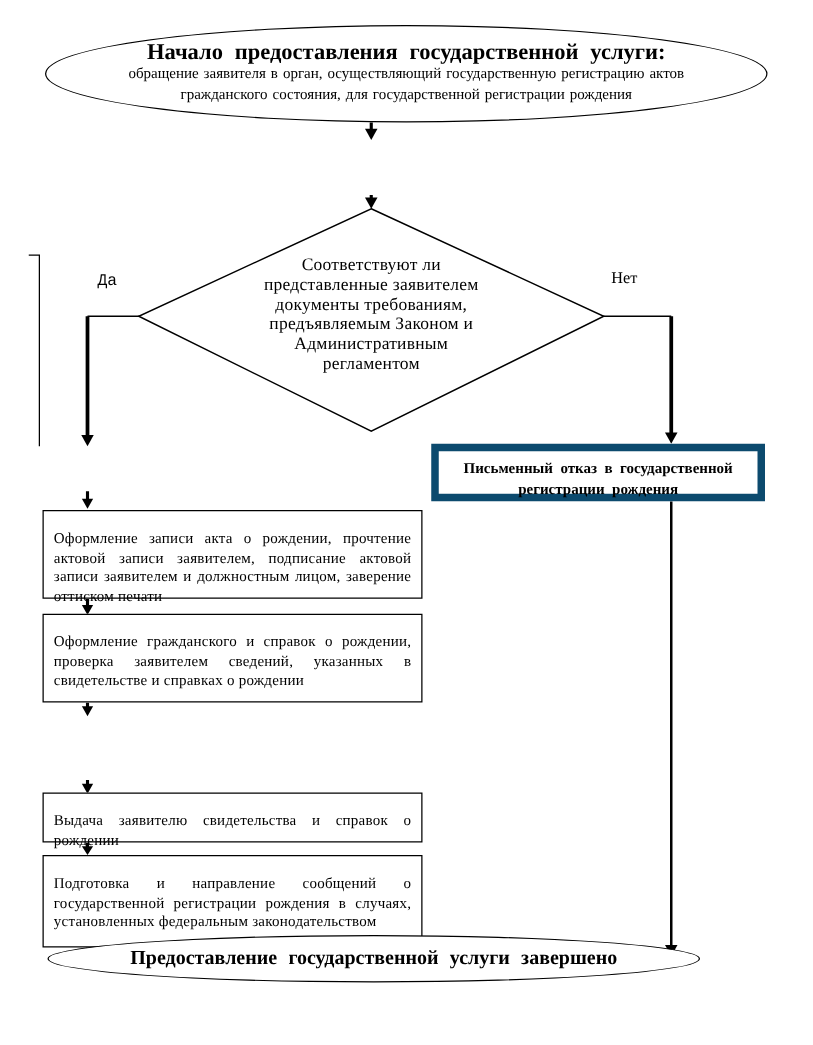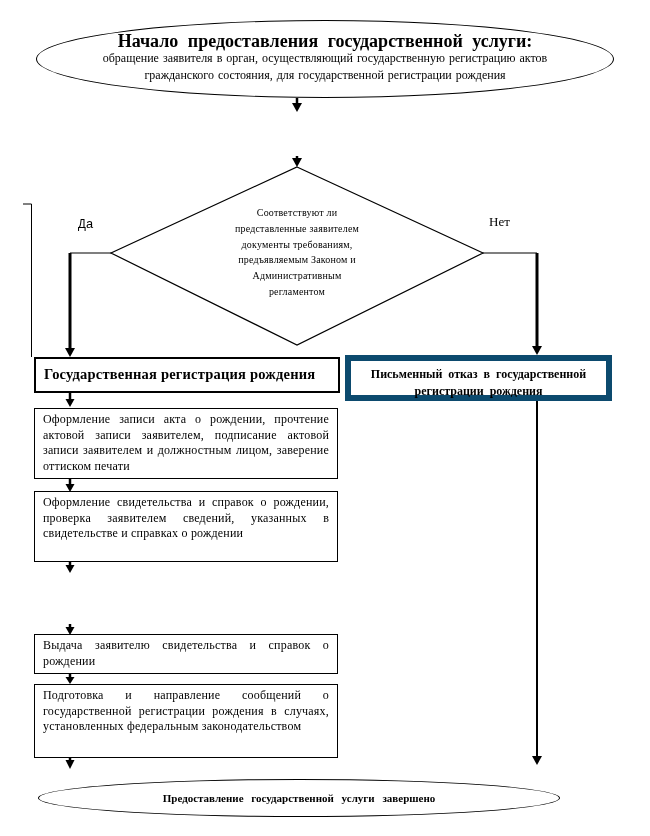--- a/index.html
+++ b/index.html
@@ -17,51 +17,51 @@
   .start-body  { font-size:12px; line-height:16.5px; word-spacing:1px; white-space:pre-line; }
 
   .check-box {
     left:168px; top:111px; width:281px; height:45px; border:2px solid #000;
     font-size:12px; line-height:17px; text-align:center; padding-top:4px;
     word-spacing:2px; white-space:pre-line;
   }
 
   .decision-text {
     position:absolute; left:177px; top:205px; width:240px; text-align:center;
-    font-size:10px; line-height:15.8px; white-space:pre-line; letter-spacing:0.2px;
+    font-size:14px; line-height:15.8px; white-space:pre-line; letter-spacing:0.2px;
   }
   .branch-label { position:absolute; font-size:13px; }
   .yes-label { left:78px;  top:217px;font-family:Liberation Mono, monospace; }
   .no-label  { left:489px; top:214px; }
 
   .registration-box {
     left:34px; top:357px; width:306px; height:36px; border:2px solid #000;
     font-weight:bold; font-size:14.5px; line-height:31px; padding-left:8px;
     letter-spacing:0.2px;
   }
   .refusal-box {
     left:345px; top:355px; width:267px; height:46px; border:6px solid #0c4a6e;
     font-weight:bold; font-size:12px; line-height:17px; text-align:center;
     padding-top:5px; word-spacing:3px; white-space:pre-line;
   }
 
   .step-box {
     left:34px; width:304px; border:1px solid #000;
     font-size:12px; line-height:15.6px; text-align:justify;
-    padding:3px 8px; letter-spacing:0.2px;
+    padding:14px 8px; letter-spacing:0.2px;
   }
   .step-1 { top:408px; height:71px; }
   .step-2 { top:491px; height:71px; }
   .step-3 { top:572px; height:52px; }
   .step-4 { top:634px; height:40px; }
   .step-5 { top:684px; height:74px; }
 
   .end-ellipse {
-    left:38px; top:779px; width:522px; height:38px;
-    font-weight:bold; font-size:11px; line-height:36px; word-spacing:5px;
+    left:38px; top:748px; width:522px; height:38px;
+    font-weight:bold; font-size:16px; line-height:36px; word-spacing:5px;
   }
 
   .connectors line, .connectors polyline { stroke:#000; fill:none; }
   .connectors polygon.head { fill:#000; stroke:none; }
   .connectors polygon.diamond { fill:#fff; stroke:#000; stroke-width:1.2; }
 </style>
 </head>
 <body>
 
 <div class="canvas">
@@ -145,28 +145,27 @@
 представленные заявителем
 документы требованиям,
 предъявляемым Законом и
 Административным
 регламентом</div>
 
   <div class="branch-label yes-label">Да</div>
 
   <div class="branch-label no-label">Нет</div>
 
-  <div class="node registration-box">Государственная регистрация рождения</div>
 
   <div class="node refusal-box">Письменный  отказ  в государственной
 регистрации  рождения</div>
 
   <div class="node step-box step-1">Оформление записи акта о рождении, прочтение актовой записи заявителем, подписание актовой записи заявителем и должностным лицом, заверение оттиском печати</div>
 
-  <div class="node step-box step-2">Оформление свидетельства и справок о рождении, проверка заявителем сведений, указанных в свидетельстве и справках о рождении</div>
+  <div class="node step-box step-2">Оформление гражданского и справок о рождении, проверка заявителем сведений, указанных в свидетельстве и справках о рождении</div>
 
 
   <div class="node step-box step-4">Выдача заявителю свидетельства и справок о рождении</div>
 
   <div class="node step-box step-5">Подготовка и направление сообщений о государственной регистрации рождения в случаях, установленных федеральным законодательством</div>
 
   <div class="node ellipse end-ellipse">Предоставление  государственной  услуги  завершено</div>
 
 </div>
 

